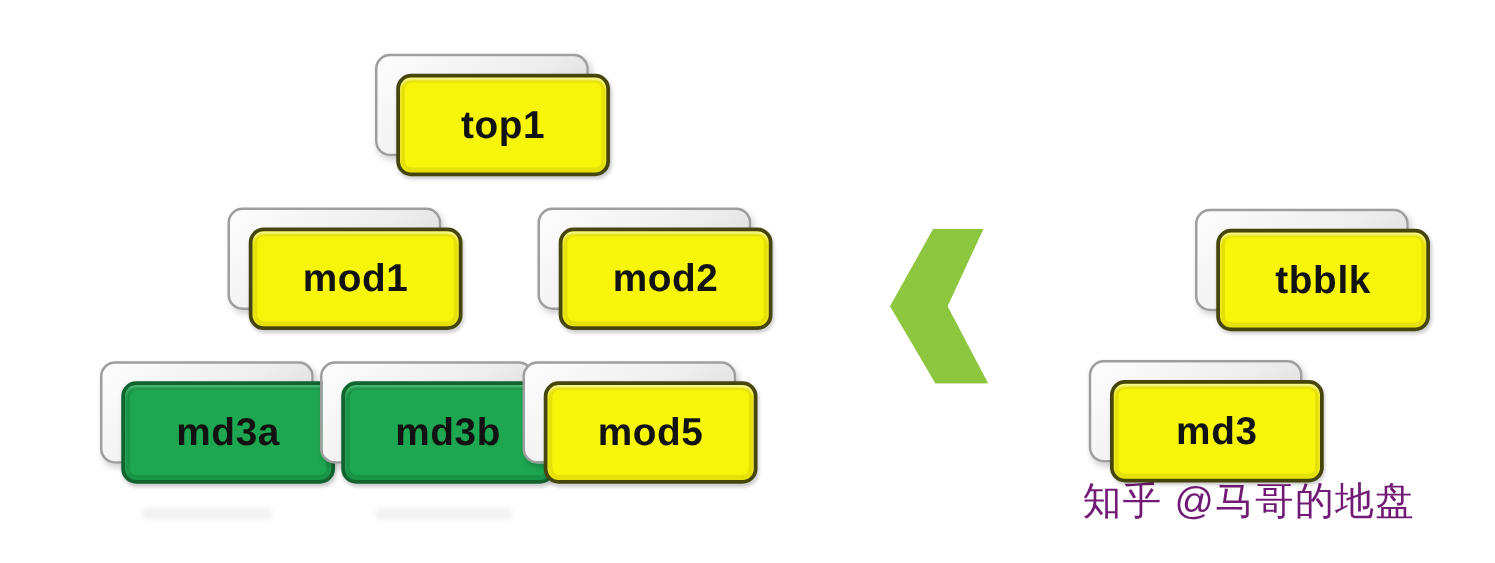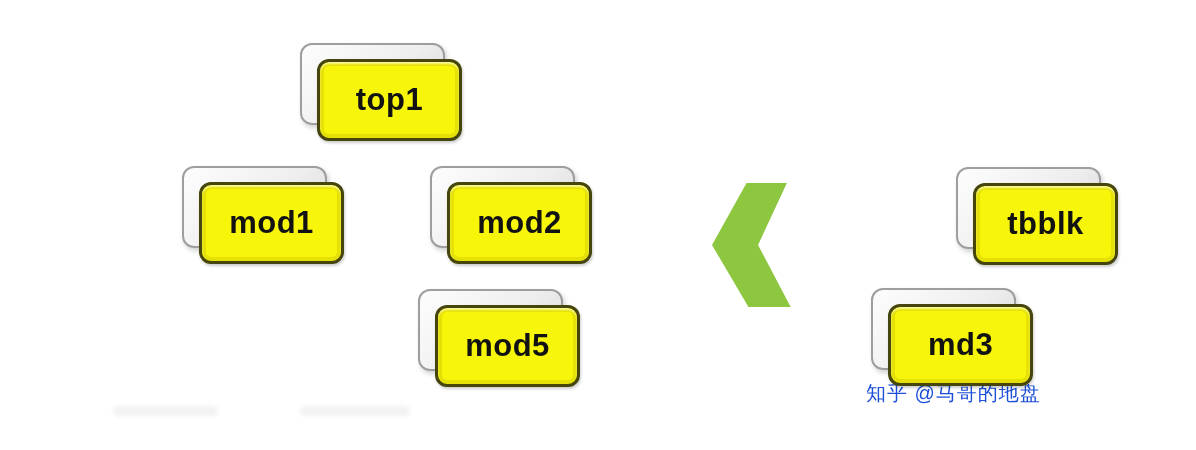--- a/index.html
+++ b/index.html
@@ -15,21 +15,21 @@
     background: #ffffff;
     overflow: hidden;
   }
   .stack {
     position: absolute;
     width: 162px;
     height: 99px;
   }
   .card {
     position: absolute;
-    width: 145px;
+    width: 171px;
     height: 82px;
     border-radius: 12px;
     box-sizing: border-box;
   }
   .card.back {
     left: 0;
     top: 0;
     background: linear-gradient(135deg, #fdfdfd 0%, #eeeeee 55%, #d6d6d6 100%);
     border: 2px solid #9e9e9e;
     box-shadow: 2px 3px 5px rgba(0,0,0,0.18);
@@ -71,24 +71,24 @@
     position: absolute;
     height: 10px;
     border-radius: 5px;
     background: rgba(0,0,0,0.05);
     filter: blur(2px);
   }
   #watermark {
     position: absolute;
     left: 866px;
     top: 380px;
-    font-size: 20px;
+    font-size: 31px;
     font-weight: 400;
     letter-spacing: 1px;
-    color: #1d4ed8;
+    color: #701a75;
     text-shadow: 1px 1px 0 rgba(255,255,255,0.95);
     white-space: nowrap;
     user-select: none;
   }
 </style>
 </head>
 <body>
 
 <div id="stage">
 
@@ -110,20 +110,32 @@
       <div class="card front yellow">
         <span>mod1</span>
       </div>
     </div>
     <div class="stack" style="left: 430px; top: 166px;">
       <div class="card back"></div>
       <div class="card front yellow">
         <span>mod2</span>
       </div>
     </div>
+    <div class="stack" style="left: 80px; top: 289px;">
+      <div class="card back"></div>
+      <div class="card front green">
+        <span>md3a</span>
+      </div>
+    </div>
+    <div class="stack" style="left: 256px; top: 289px;">
+      <div class="card back"></div>
+      <div class="card front green">
+        <span>md3b</span>
+      </div>
+    </div>
     <div class="stack" style="left: 418px; top: 289px;">
       <div class="card back"></div>
       <div class="card front yellow">
         <span>mod5</span>
       </div>
     </div>
     <div class="stack" style="left: 956px; top: 167px; padding-left: 28px;">
       <div class="card back"></div>
       <div class="card front yellow">
         <span>tbblk</span>

